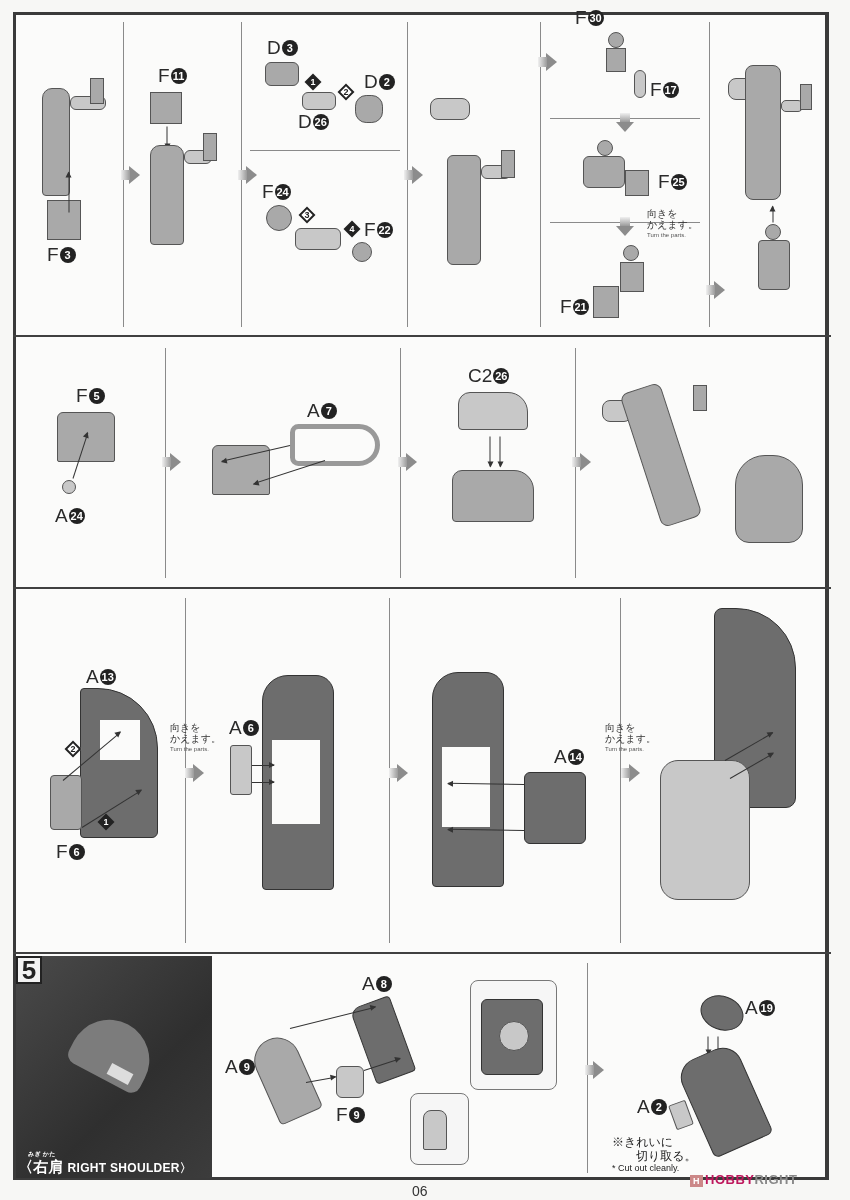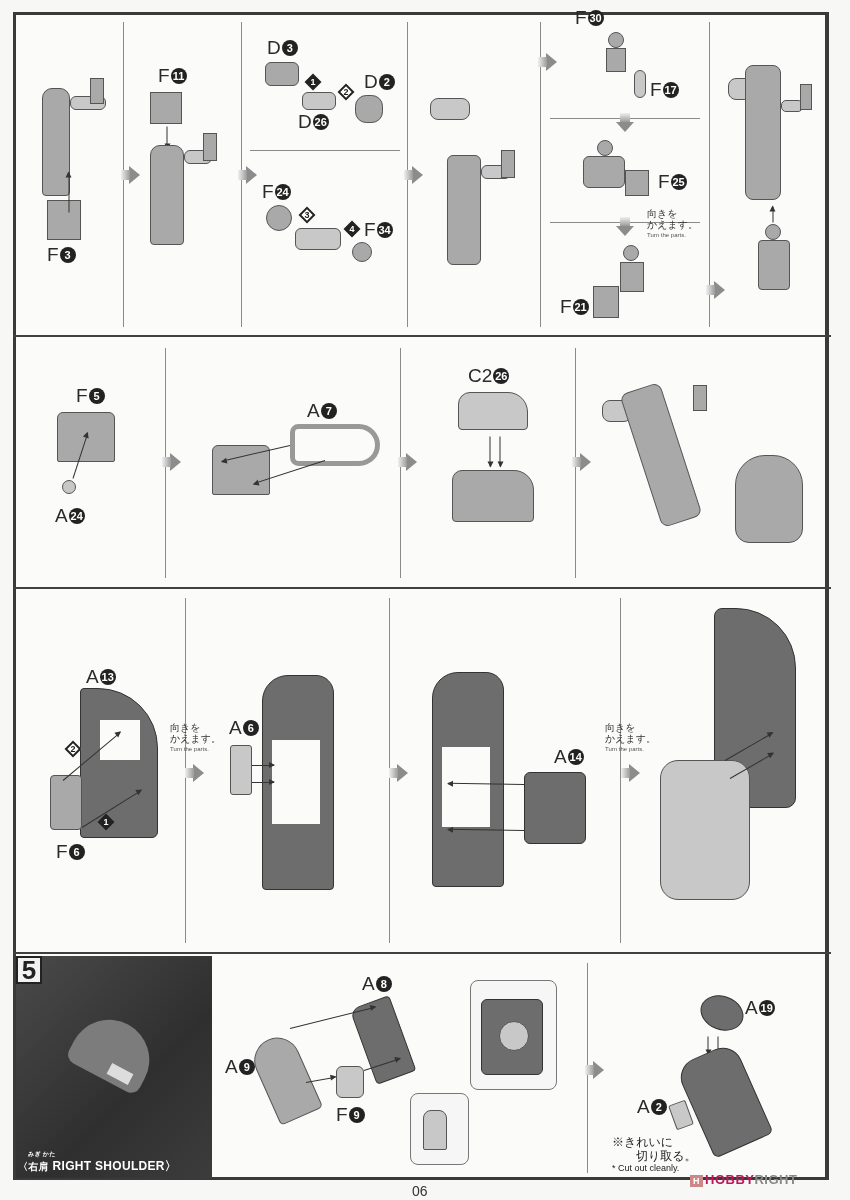--- a/index.html
+++ b/index.html
@@ -22,21 +22,21 @@
   .note .en{font-size:6px;color:#555;display:block;}
   .part{position:absolute;background:#a9a9a9;border:1px solid #555;box-sizing:border-box;}
   .part.light{background:#c8c8c8;}
   .part.dark{background:#6d6d6d;border-color:#333;}
   .part.round{border-radius:50%;}
   .ptr{position:absolute;height:1px;background:#333;transform-origin:0 50%;}
   .ptr::after{content:"";position:absolute;right:-1px;top:-3px;border-top:3.5px solid transparent;border-bottom:3.5px solid transparent;border-left:6px solid #333;}
   .photo{position:absolute;left:16px;top:956px;width:196px;height:222px;background:linear-gradient(135deg,#4a4a4a,#2f2f2f 60%,#3c3c3c);overflow:hidden;}
   .five{position:absolute;left:16px;top:956px;width:26px;height:28px;background:#f2f2f2;border:2px solid #222;box-sizing:border-box;font-size:26px;font-weight:bold;line-height:24px;text-align:center;color:#222;}
   .shoulder-title{position:absolute;left:18px;top:1158px;color:#fff;font-size:12px;font-weight:bold;white-space:nowrap;letter-spacing:0.3px;}
-  .shoulder-title .kanji{font-size:10px;}
+  .shoulder-title .kanji{font-size:15px;}
   .inset{position:absolute;border:1px solid #777;border-radius:8px;background:#f6f6f6;}
   .page-num{position:absolute;left:412px;top:1183px;font-size:14px;color:#333;}
   .watermark{position:absolute;left:690px;top:1172px;font-size:13px;font-weight:bold;letter-spacing:0.5px;white-space:nowrap;}
   .watermark .logo{display:inline-block;width:13px;height:12px;background:#c88;color:#fff;font-size:9px;line-height:12px;text-align:center;margin-right:2px;}
   .watermark .hobby{color:#be185d;}
   .watermark .search{color:#888;}
   .cut-note{position:absolute;font-size:12px;line-height:14px;color:#222;}
   .cut-note .en{font-size:9px;display:block;line-height:10px;}
 </style>
 </head>
@@ -116,21 +116,21 @@
 <div class="step outline" style="left:300px;top:208px;">
     <div class="d"></div>
     <div class="t">3</div>
   </div>
 <div class="step" style="left:345px;top:222px;">
     <div class="d"></div>
     <div class="t">4</div>
   </div>
 <div class="label" style="left:364px;top:220px;">
   <span>F</span>
-    <span class="num">34</span>
+    <span class="num">22</span>
 </div>
 <div class="part light" style="left:295px;top:228px;width:46px;height:22px;border-radius:6px;"></div>
 <div class="part round" style="left:352px;top:242px;width:20px;height:20px;"></div>
 
 <div>
   <div class="part light" style="left:430px;top:98px;width:40px;height:22px;border-radius:8px;"></div>
   <div class="part" style="left:447px;top:155px;width:34px;height:110px;border-radius:6px;"></div>
   <div class="part light" style="left:481px;top:165px;width:30px;height:14px;border-radius:6px;"></div>
   <div class="part" style="left:501px;top:150px;width:14px;height:28px;"></div>
 </div>

